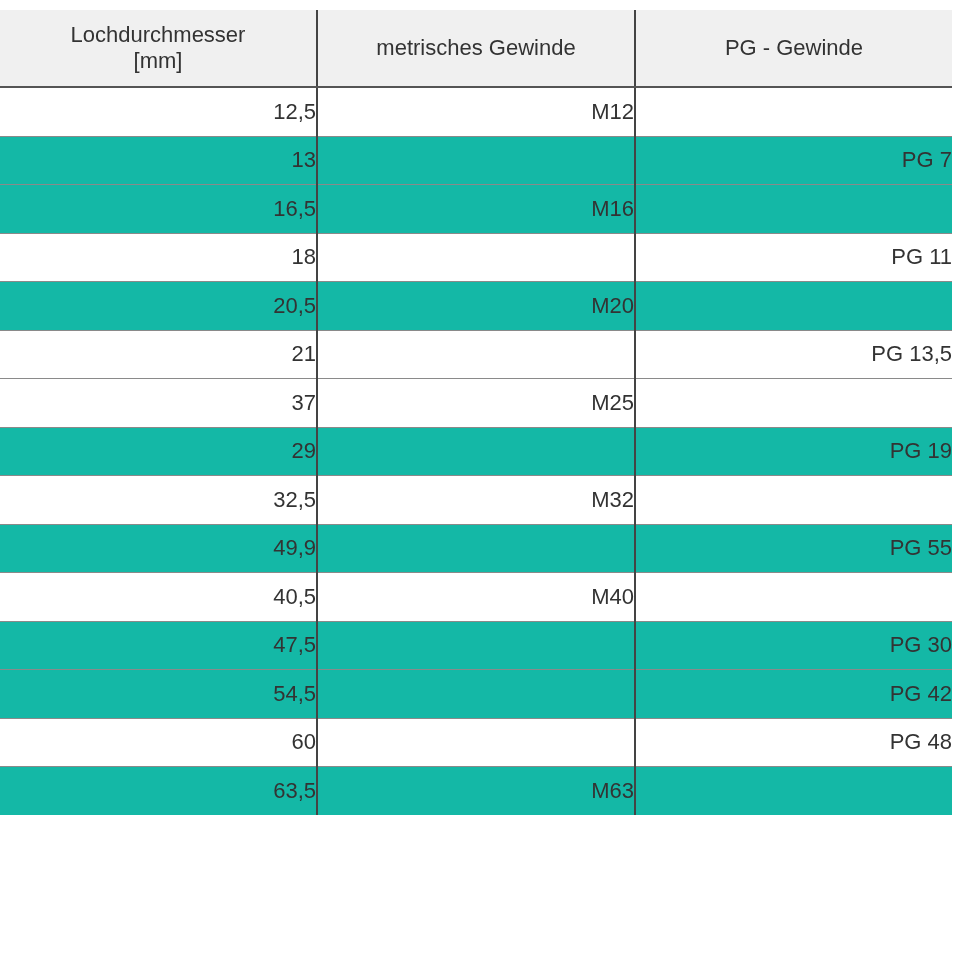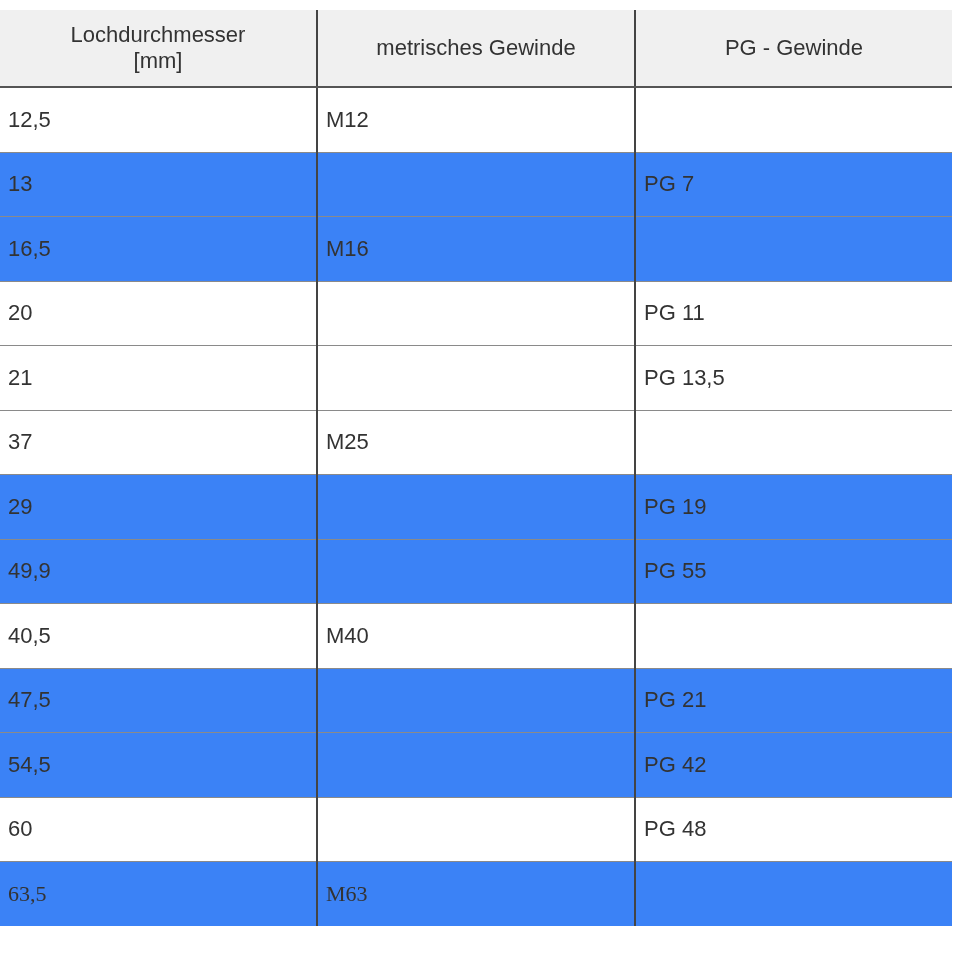--- a/index.html
+++ b/index.html
@@ -2,24 +2,24 @@
 <html><head>
 <meta charset="utf-8">
 <style>
   html, body { margin:0; padding:0; background:#ffffff; }
   body { width:960px; height:975px; position:relative; overflow:hidden;
          font-family:"Liberation Sans", "DejaVu Sans", sans-serif; color:#333333; }
   table { position:absolute; left:0; top:10px; width:952px; border-collapse:collapse; table-layout:fixed; }
   col.c1 { width:317px; } col.c2 { width:318px; } col.c3 { width:317px; }
   th { background:#f0f0f0; font-weight:normal; font-size:22px; height:76px; padding:0;
        border-bottom:2px solid #555555; line-height:26px; vertical-align:middle; text-align:center; }
-  td { height:47.5px; padding:8px; font-size:22px; text-align:left; vertical-align:middle;
+  td { height:47.5px; padding:0; font-size:22px; text-align:right; vertical-align:middle;
        border-bottom:1px solid #8a8a8a; }
-  tr.alt td { background:#3b82f6; }
-  tr.last td { border-bottom:none;font-family:Liberation Serif, serif; }
+  tr.alt td { background:#14b8a6; }
+  tr.last td { border-bottom:none; }
   .vl { border-right:2px solid #444444; }
 </style>
 </head>
 <body>
 
 <table>
   <colgroup>
       <col class="c1">
       <col class="c2">
       <col class="c3">
@@ -44,53 +44,63 @@
         <td class="vl">13</td>
         <td class="vl"></td>
         <td>PG 7</td>
       </tr>
       <tr class="alt">
         <td class="vl">16,5</td>
         <td class="vl">M16</td>
         <td></td>
       </tr>
       <tr>
-        <td class="vl">20</td>
+        <td class="vl">18</td>
         <td class="vl"></td>
         <td>PG 11</td>
+      </tr>
+      <tr class="alt">
+        <td class="vl">20,5</td>
+        <td class="vl">M20</td>
+        <td></td>
       </tr>
       <tr>
         <td class="vl">21</td>
         <td class="vl"></td>
         <td>PG 13,5</td>
       </tr>
       <tr>
         <td class="vl">37</td>
         <td class="vl">M25</td>
         <td></td>
       </tr>
       <tr class="alt">
         <td class="vl">29</td>
         <td class="vl"></td>
         <td>PG 19</td>
       </tr>
+      <tr>
+        <td class="vl">32,5</td>
+        <td class="vl">M32</td>
+        <td></td>
+      </tr>
       <tr class="alt">
         <td class="vl">49,9</td>
         <td class="vl"></td>
         <td>PG 55</td>
       </tr>
       <tr>
         <td class="vl">40,5</td>
         <td class="vl">M40</td>
         <td></td>
       </tr>
       <tr class="alt">
         <td class="vl">47,5</td>
         <td class="vl"></td>
-        <td>PG 21</td>
+        <td>PG 30</td>
       </tr>
       <tr class="alt">
         <td class="vl">54,5</td>
         <td class="vl"></td>
         <td>PG 42</td>
       </tr>
       <tr>
         <td class="vl">60</td>
         <td class="vl"></td>
         <td>PG 48</td>

